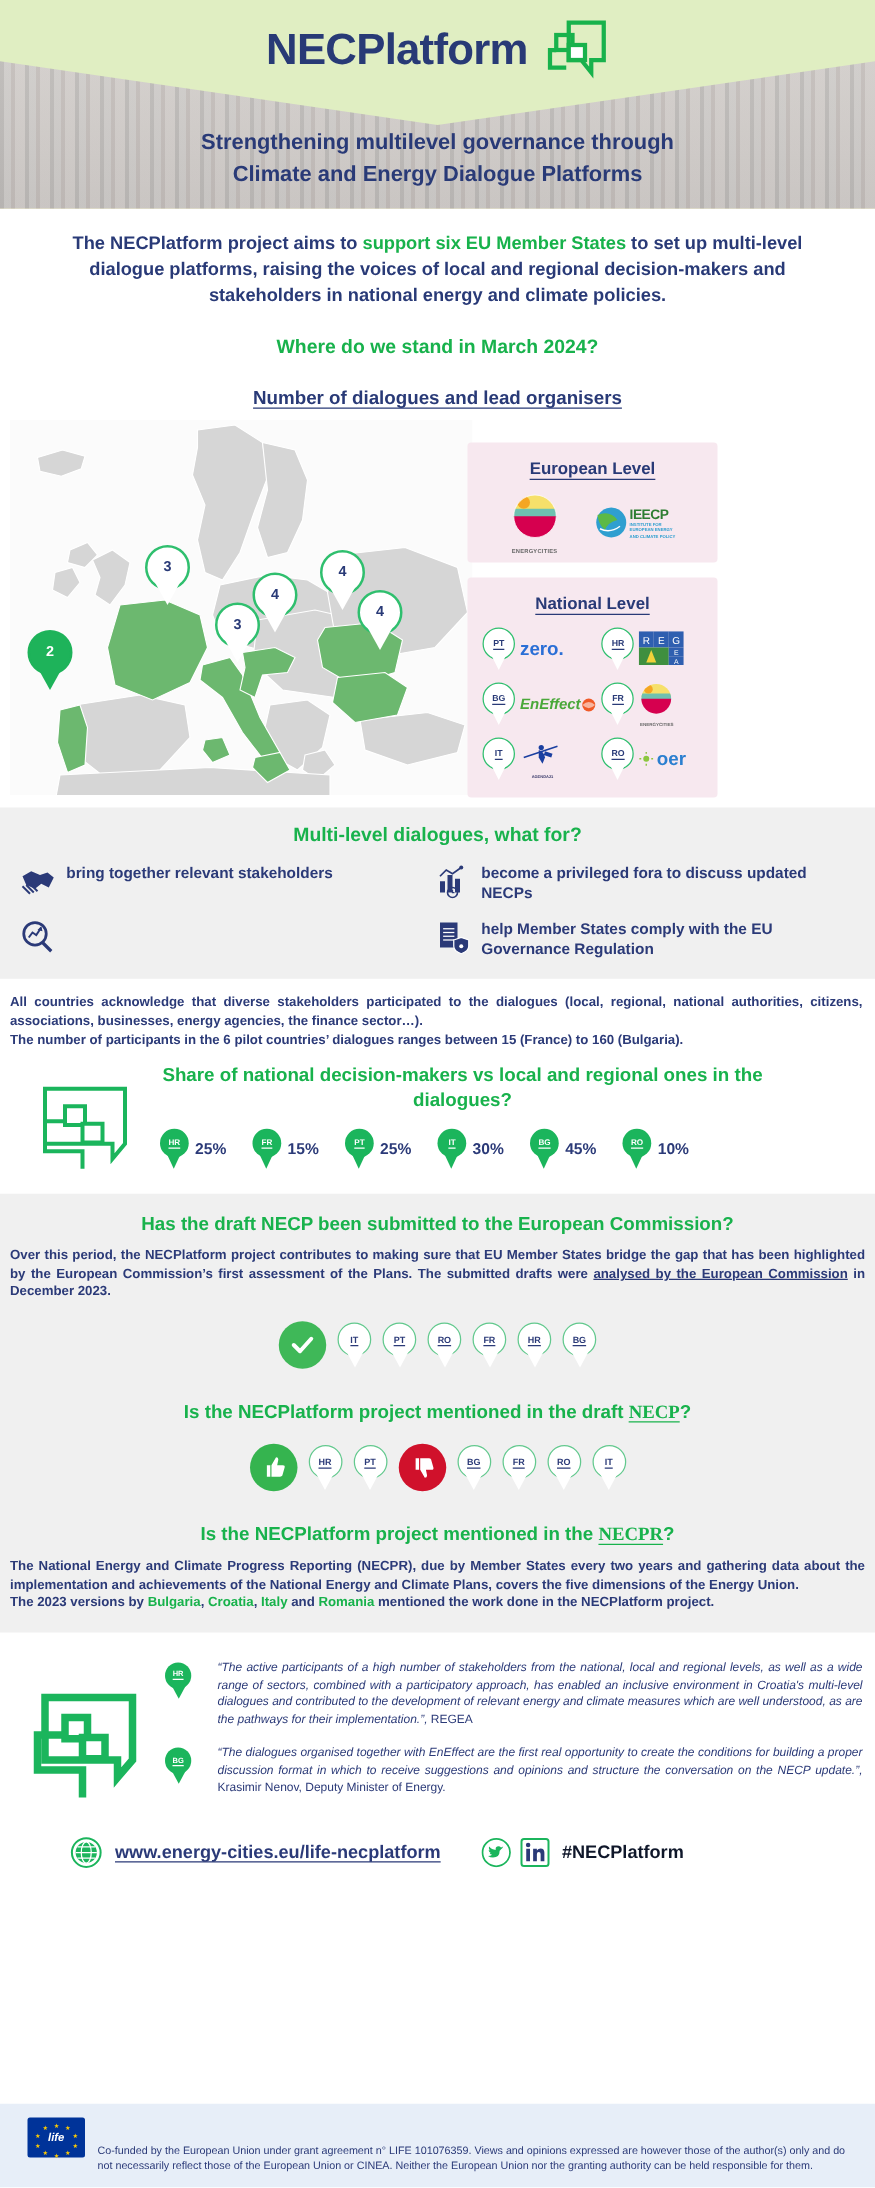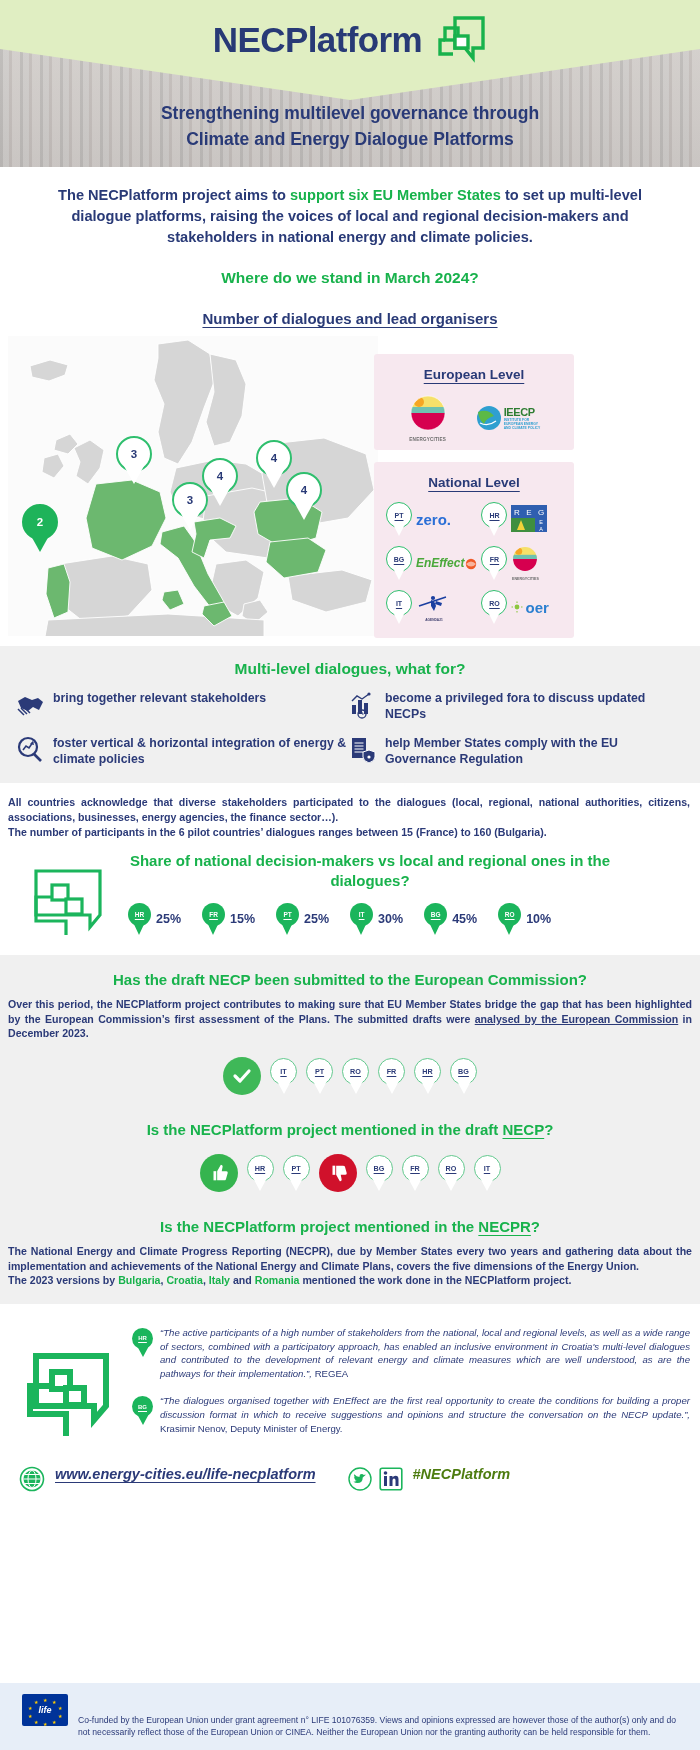--- a/index.html
+++ b/index.html
@@ -155,21 +155,21 @@
     border-top: 15px solid #1bb55c;
   }
   .pct { font-size: 12.5px; font-weight: bold; color: #2b3a78; }
 
   
   .graysec { background: #f0f0f0; padding: 16px 0 0; }
   .sec-h {
     text-align: center; color: #18b24c; font-size: 15px; font-weight: bold;
     padding: 0 14px;
   }
-  .sec-h u { text-decoration: underline; text-underline-offset: 3px; }
+  .sec-h u { text-decoration: underline; text-underline-offset: 3px; font-family: Liberation Serif, serif; }
   .sec-p { padding: 9px 8px 0; }
   .badge-row {
     display: flex; align-items: center; justify-content: center; gap: 9px;
     padding: 16px 0 10px;
   }
   .circle-ico {
     width: 38px; height: 38px; border-radius: 50%;
     display: flex; align-items: center; justify-content: center;
   }
   .c-check { background: #3fb858; }
@@ -187,50 +187,49 @@
     position: absolute; left: 6.5px; top: 23px; width: 0; height: 0;
     border-left: 7px solid transparent; border-right: 7px solid transparent;
     border-top: 13px solid #fff;
   }
 
   
   .quotesec { padding: 22px 0 0; position: relative; }
   .quote-wrap { display: flex; gap: 4px; padding: 0 10px 0 18px; }
   .qlogo { flex: 0 0 110px; padding-top: 18px; }
   .qcol { flex: 1; }
-  .quote-item { display: flex; gap: 7px; margin-bottom: 14px; }
+  .quote-item { display: flex; gap: 21px; margin-bottom: 14px; }
   .quote-txt {
     font-size: 9.6px; line-height: 1.42; color: #2b3a78; font-style: italic;
     text-align: justify;
   }
   .quote-txt .att { font-style: normal; }
   .qpin { position: relative; width: 21px; height: 30px; flex: 0 0 21px; margin-top: 2px; }
   .qpin .qh {
     width: 21px; height: 21px; border-radius: 50%; background: #1bb55c;
     display: flex; align-items: center; justify-content: center;
     font-size: 6px; font-weight: bold; color: #fff;
   }
   .qpin .qh span { text-decoration: underline; text-underline-offset: 1.5px; }
   .qpin .qt {
     position: absolute; left: 3.5px; top: 16px; width: 0; height: 0;
     border-left: 7px solid transparent; border-right: 7px solid transparent;
     border-top: 13px solid #1bb55c;
   }
 
   
   .linkrow {
-    display: flex; gap: 10px;
-    padding: 6px 0 0 19px;
-    font-style: italic;
+    display: flex; align-items: center; gap: 10px;
+    padding: 6px 0 0 56px;
   }
   .weburl {
     font-size: 14.5px; font-weight: bold; color: #2b3a78;
     text-decoration: underline; text-underline-offset: 3px;
   }
-  .hashtag { font-size: 14.5px; font-weight: bold; color: #4d7c0f; }
+  .hashtag { font-size: 14.5px; font-weight: bold; color: #0f172a; }
   .social-ic { display: flex; align-items: center; gap: 7px; margin-left: 22px; }
 
   
   .disc {
     position: absolute; left: 0; bottom: 0; width: 700px;
     background: #e7eef8; display: flex; gap: 10px; padding: 11px 16px 12px 22px;
   }
   .euflag {
     flex: 0 0 46px; height: 32px; background: #003399; border-radius: 2px;
     position: relative;
@@ -533,21 +532,20 @@
         </svg>
         <div class="wf-txt">become a privileged fora to discuss updated NECPs</div>
       </div>
       <div class="wf-item">
         <svg class="wf-ico" viewBox="0 0 28 28">
           <circle cx="12" cy="11" r="9" fill="none" stroke="#2b3a78" stroke-width="2.2"></circle>
           <line x1="18" y1="18" x2="25" y2="25" stroke="#2b3a78" stroke-width="2.6"></line>
           <polyline points="7,14 10,10 13,12 17,6" fill="none" stroke="#2b3a78" stroke-width="1.6"></polyline>
           <polygon points="17,5 18,9 14,8" fill="#2b3a78"></polygon>
         </svg>
-        <div class="wf-txt">foster vertical &amp; horizontal integration of energy &amp; climate policies</div>
       </div>
       <div class="wf-item">
         <svg class="wf-ico" viewBox="0 0 28 28">
           <rect x="4" y="2" width="14" height="20" fill="#2b3a78"></rect>
           <g stroke="#fff" stroke-width="1">
             <line x1="6.5" y1="7" x2="15.5" y2="7"></line>
               <line x1="6.5" y1="10" x2="15.5" y2="10"></line>
             <line x1="6.5" y1="13" x2="15.5" y2="13"></line>
               <line x1="6.5" y1="16" x2="15.5" y2="16"></line>
           </g>

